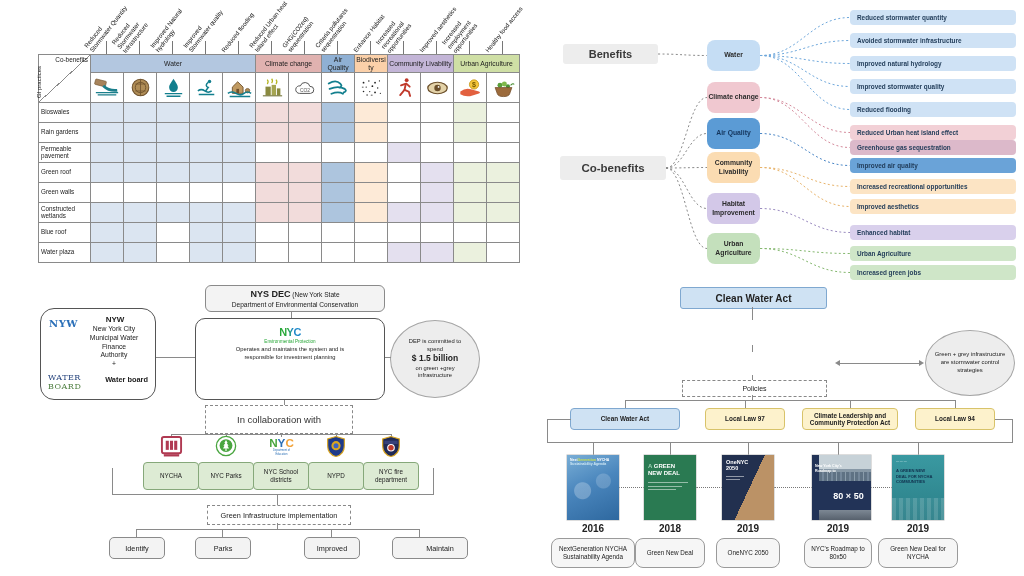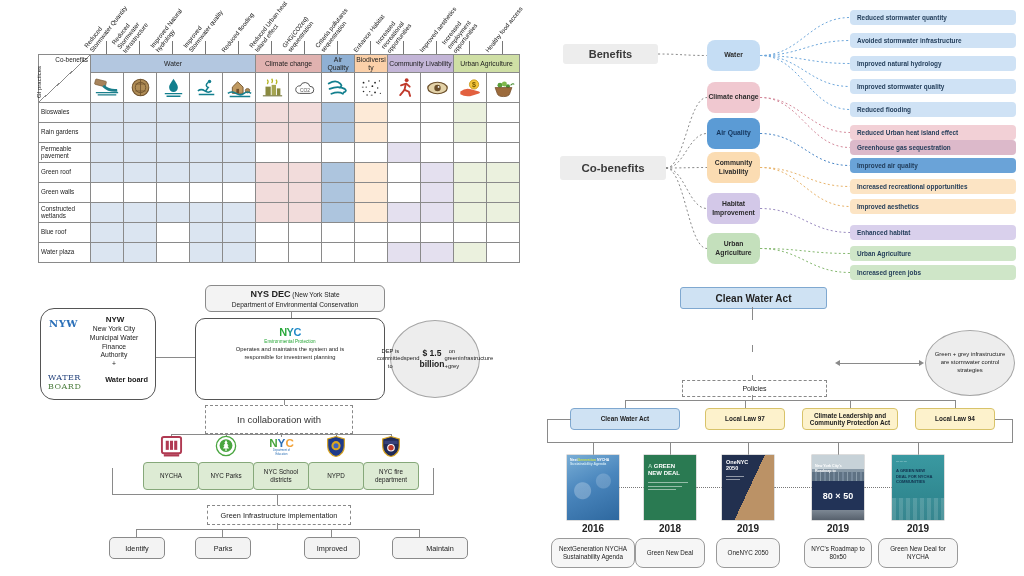--- a/index.html
+++ b/index.html
@@ -43,21 +43,21 @@
     font-size:6.8px;font-weight:600;line-height:1.2;color:#2b2b2b;}
   .mm-leaf{position:absolute;left:310px;width:166px;height:15px;border-radius:4px;
     display:flex;align-items:center;font-size:6.4px;font-weight:bold;color:#1f3a57;
     padding-left:7px;box-sizing:border-box;}
 
   
   .ln{position:absolute;background:#8a8a8a;}
   .dashbox{position:absolute;border:1px dashed #888;background:#fff;display:flex;
     align-items:center;justify-content:center;}
   .ellipse{position:absolute;border-radius:50%;background:#ededed;border:1px solid #a5a5a5;
-    display:flex;flex-direction:row;align-items:center;justify-content:center;
+    display:flex;flex-direction:column;align-items:center;justify-content:center;
     text-align:center;}
   .arr-l{position:absolute;width:0;height:0;border-top:3px solid transparent;
     border-bottom:3px solid transparent;border-right:5px solid #8a8a8a;}
   .arr-r{position:absolute;width:0;height:0;border-top:3px solid transparent;
     border-bottom:3px solid transparent;border-left:5px solid #8a8a8a;}
 
   
   .nysdec{position:absolute;left:175px;top:2px;width:180px;height:27px;background:#f3f3f3;
     border:1px solid #8a8a8a;border-radius:6px;text-align:center;font-size:6.6px;
     padding-top:3px;box-sizing:border-box;line-height:1.3;}
@@ -655,21 +655,21 @@
       <div class="tl-label" style="left: 95px; width: 70px;">Green New Deal</div>
       <div class="cover cv-navy" style="left: 182px;">
         <div class="t1">OneNYC<br>2050</div>
         <div style="margin-top:4px;width:18px">
           <div class="bar"></div>
           <div class="bar" style="width:14px"></div>
         </div>
       </div>
       <div class="tl-year" style="left: 178px;">2019</div>
       <div class="tl-label" style="left: 176px; width: 64px;">OneNYC 2050</div>
-      <div class="cover cv-photo" style="left: 272px;">
+      <div class="cover cv-photo" style="left: 272px; padding-left: 7px;">
         <div class="ph"></div>
         <div class="sky"></div>
         <div class="cap">New York City's<br>Roadmap to</div>
         <div class="band">80 × 50</div>
         <div class="pier"></div>
       </div>
       <div class="tl-year" style="left: 268px;">2019</div>
       <div class="tl-label" style="left: 264px; width: 68px;">NYC's Roadmap to 80x50</div>
       <div class="cover cv-teal" style="left: 352px;">
         <div class="tl">— — —</div>

